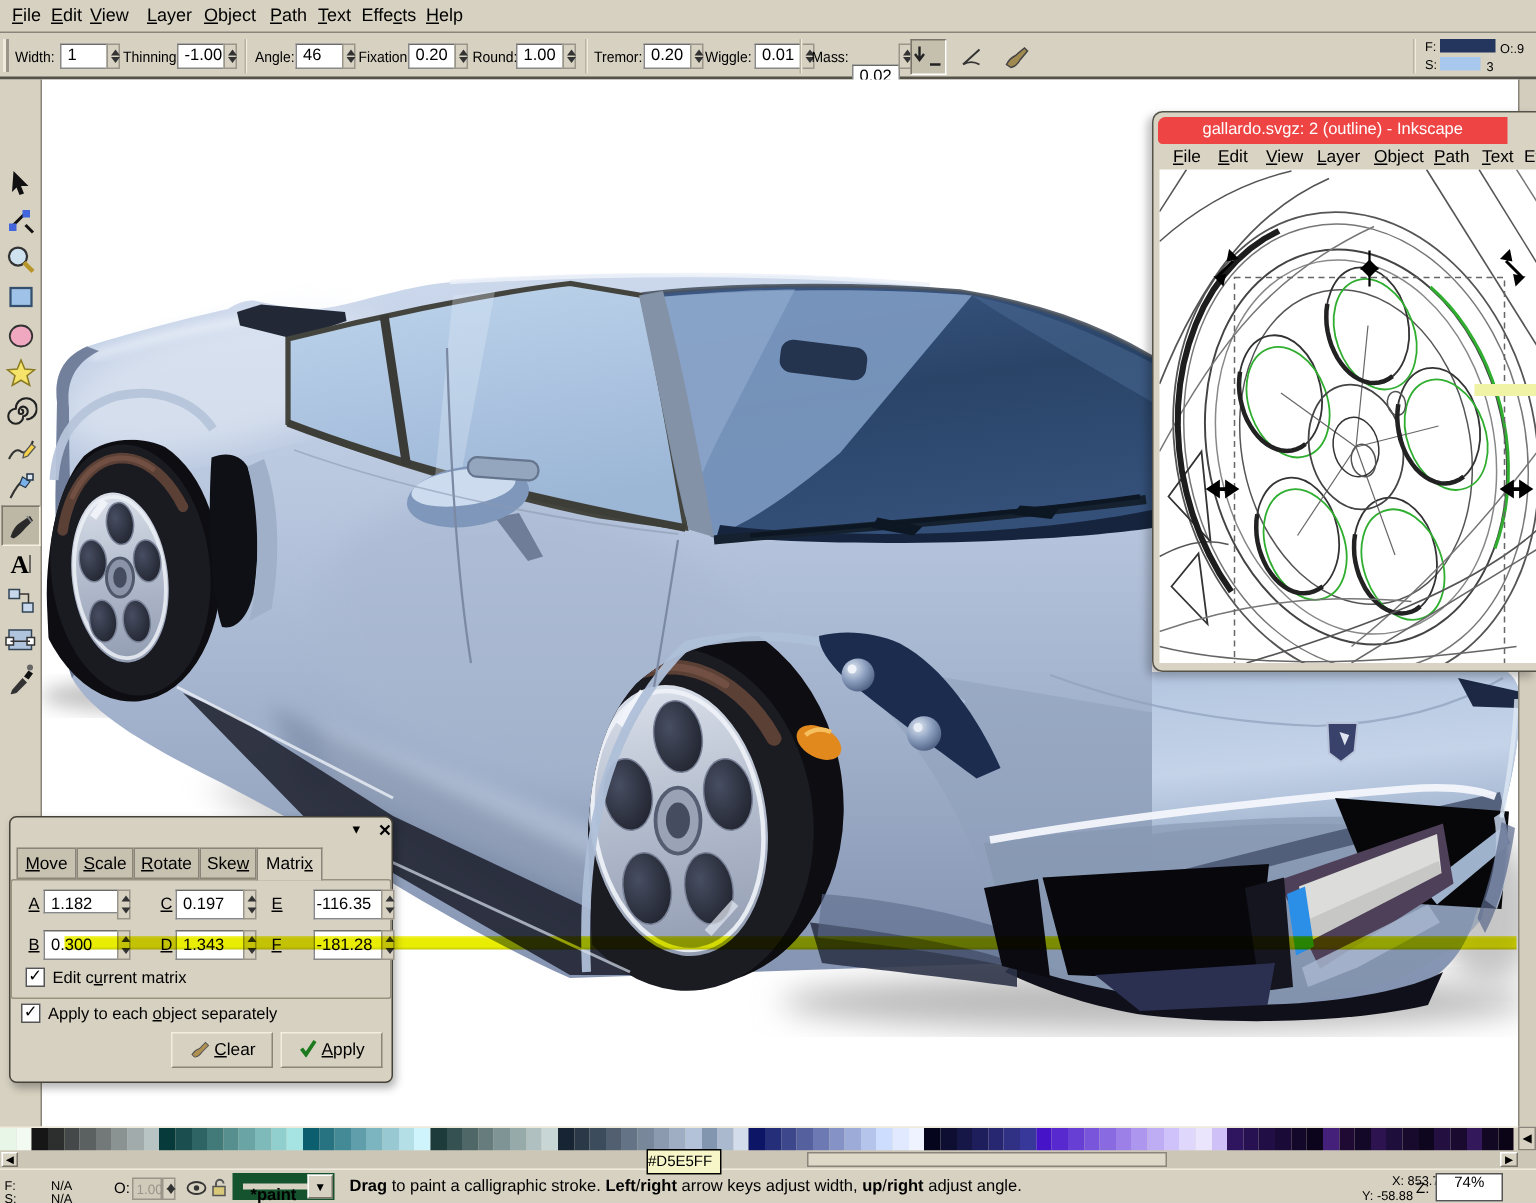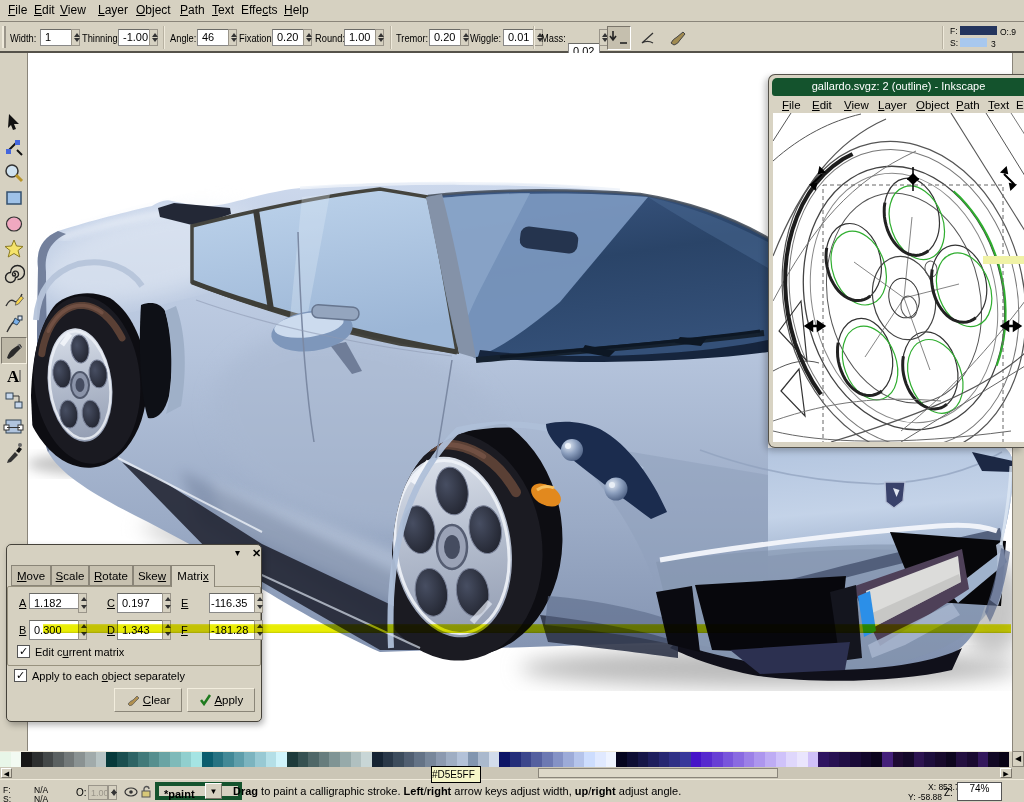--- a/index.html
+++ b/index.html
@@ -173,21 +173,21 @@
 <div class="abs" style="left:88px;top:5px;width:20px;height:15px;background:#cfcaba;border:1px solid #9a958a;font-size:9px;color:#9a958a;padding:2px 0 0 2px">1.00</div>
 <span class="spin" style="left:108px;top:5px;height:15px"></span>
 <svg class="abs" style="left:124px;top:6px" width="14" height="12">
         <ellipse cx="7" cy="6" rx="6" ry="4" fill="none" stroke="#333" stroke-width="1.2"></ellipse>
         <circle cx="7" cy="6" r="1.8" fill="#333"></circle>
       </svg>
 <svg class="abs" style="left:141px;top:5px" width="11" height="13">
         <rect x="1" y="6" width="8" height="6" fill="#d8c878" stroke="#555"></rect>
         <path d="M3 6 V4 a2.5 2.5 0 0 1 5 0" fill="none" stroke="#555" stroke-width="1.3"></path>
       </svg>
-<div class="abs" style="left:155px;top:2px;width:87px;height:18px;border:4px solid #14532d;background:#d6d1c1;font-size:11px;font-weight:bold;padding:2px 0 0 5px">*paint</div>
+<div class="abs" style="left:155px;top:2px;width:68px;height:18px;border:7px solid #14532d;background:#d6d1c1;font-size:11px;font-weight:bold;padding:2px 0 0 5px">*paint</div>
 <div class="btn3d" style="left:205px;top:3px;width:17px;height:16px;font-size:8px;text-align:center;line-height:15px">▼</div>
 <span class="lbl abs" style="left:233px;top:5px"><b>Drag</b> to paint a calligraphic stroke. <b>Left</b>/<b>right</b> arrow keys adjust width, <b>up</b>/<b>right</b> adjust angle.</span>
 <span class="tinytxt" style="left:928px;top:2px">X: 853.78</span>
 <span class="tinytxt" style="left:908px;top:12px">Y: -58.88</span>
 <span class="lbl abs" style="left:944px;top:7px;font-size:10px">Z:</span>
 <div class="abs" style="left:957px;top:2px;width:45px;height:19px;background:#fff;border:1px solid #555;font-size:10px;text-align:center;padding-top:-776px">74%</div>
 </div>
 <div id="canvas"></div>
     <svg id="car" class="abs" style="left:28px;top:53px;z-index:1" width="984" height="698" viewBox="28 53 984 698">
 <defs>
@@ -354,21 +354,21 @@
 <path d="M858,596 L870,591 L876,631 L864,637 Z" fill="#2b8fe8"></path>
 <path d="M830,592 L856,585 L862,658 L840,661 Z" fill="#14151e"></path>
 <path d="M868,645 L952,603 L960,615 L905,645 L872,658 Z" fill="#a7b5ce" opacity="0.85"></path>
 <path d="M972,452 L1013,461 L1013,472 L982,471 Z" fill="#1c2844"></path>
 
 <path d="M730,650 L850,642 L845,670 L760,674 Z" fill="#2c3050"></path>
 <path d="M1001,545 C1006,518 1010,490 1011,466" stroke="#dfe8f4" stroke-width="3" fill="none" opacity="0.8"></path>
 <path d="M985,612 C992,590 998,570 1001,548 L1010,552 C1006,580 999,605 990,622 Z" fill="#5a688a" opacity="0.7"></path>
 </svg>
 <div class="abs" style="left:768px;top:74px;width:256px;height:374px;background:#d8d3c3;border:1px solid #55524a;border-right:none;border-radius:7px 0 0 7px;box-shadow:-3px 3px 6px rgba(0,0,0,0.25);z-index:40">
-<div class="abs" style="left:3px;top:3px;width:253px;height:18px;background:#14532d;border-radius:5px 0 0 3px;color:#fff;font-size:11px;text-align:center;line-height:17px">gallardo.svgz: 2 (outline) - Inkscape</div>
+<div class="abs" style="left:3px;top:3px;width:233px;height:18px;background:#ef4444;border-radius:5px 0 0 3px;color:#fff;font-size:11px;text-align:center;line-height:17px">gallardo.svgz: 2 (outline) - Inkscape</div>
 <div class="abs" style="left:3px;top:21px;width:253px;height:19px;font-size:11.5px">
 <span class="abs" style="left:10px;top:3px"><u>F</u>ile</span>
         <span class="abs" style="left:40px;top:3px"><u>E</u>dit</span>
 <span class="abs" style="left:72px;top:3px"><u>V</u>iew</span>
         <span class="abs" style="left:106px;top:3px"><u>L</u>ayer</span>
 <span class="abs" style="left:144px;top:3px"><u>O</u>bject</span>
         <span class="abs" style="left:184px;top:3px"><u>P</u>ath</span>
 <span class="abs" style="left:216px;top:3px"><u>T</u>ext</span>
         <span class="abs" style="left:244px;top:3px">Eff</span>
 </div>

